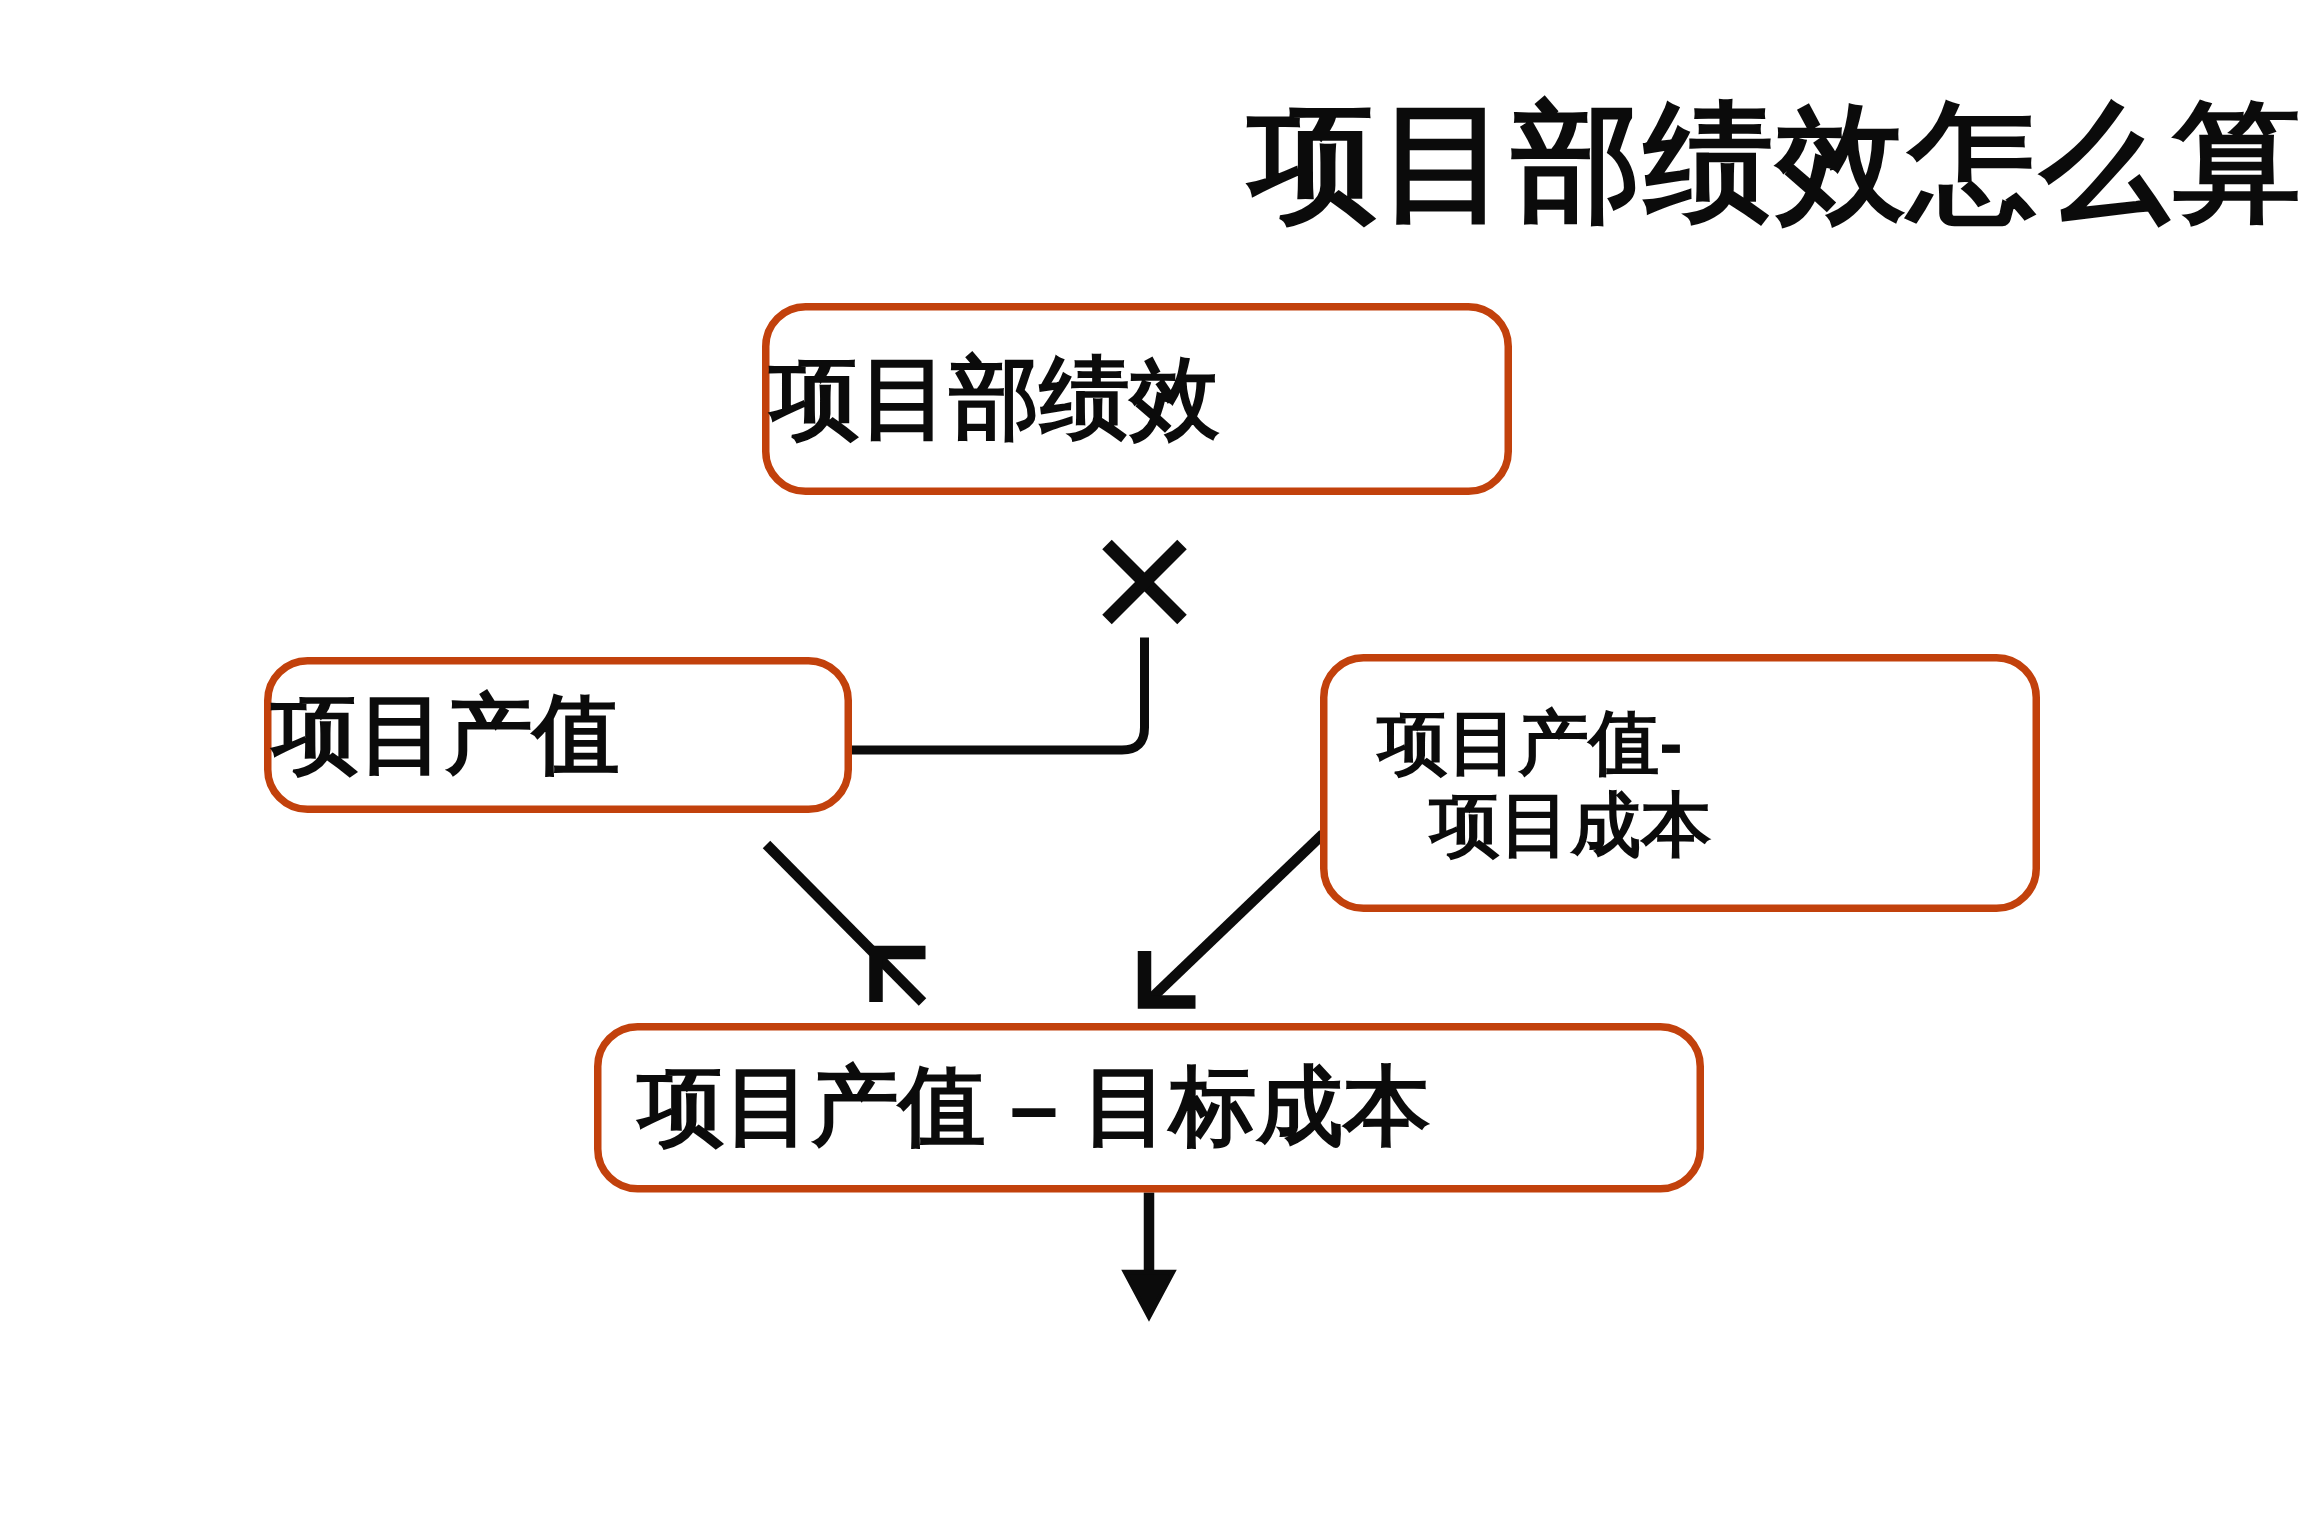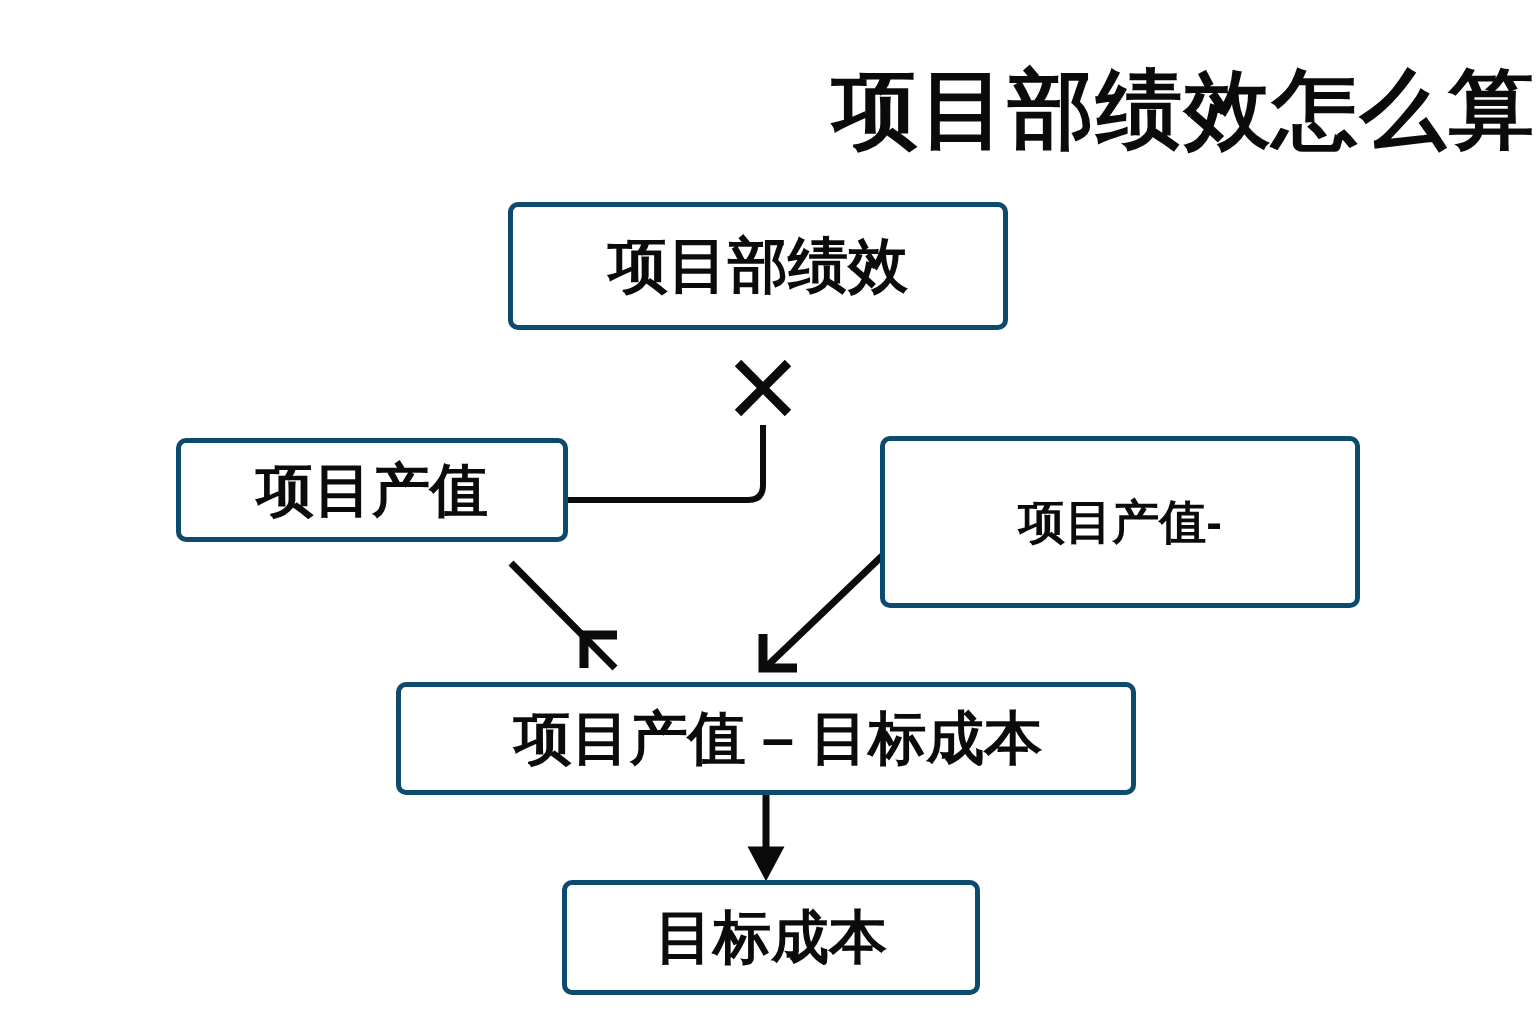--- a/index.html
+++ b/index.html
@@ -25,26 +25,26 @@
     font-weight: 700;
     color: #0b0b0b;
     letter-spacing: 2px;
     line-height: 1.1;
     white-space: nowrap;
     margin-top: 24px;
   }
   .node {
     position: absolute;
     box-sizing: border-box;
-    border: 5px solid #0c4a6e;
-    border-radius: 10px;
+    border: 5px solid #c2410c;
+    border-radius: 29px;
     background: #ffffff;
     display: flex;
     align-items: center;
-    justify-content: center;
+    justify-content: flex-start;
     text-align: center;
     color: #0b0b0b;
     font-weight: 700;
     line-height: 1.18;
     z-index: 3;
   }
   #node-top {
     left: 508px;
     top: 202px;
     width: 500px;
@@ -138,24 +138,22 @@
     <span>项目部绩效</span>
   </div>
 
   <div class="node" id="node-left">
     <span>项目产值</span>
   </div>
 
   <div class="node" id="node-right">
     <span>
       <span class="line1">项目产值-</span>
+      <span class="line2">项目成本</span>
     </span>
   </div>
 
   <div class="node" id="node-mid">
     <span>项目产值 – 目标成本</span>
   </div>
 
-  <div class="node" id="node-bottom">
-    <span>目标成本</span>
-  </div>
 
 </div>
 
 </body></html>

